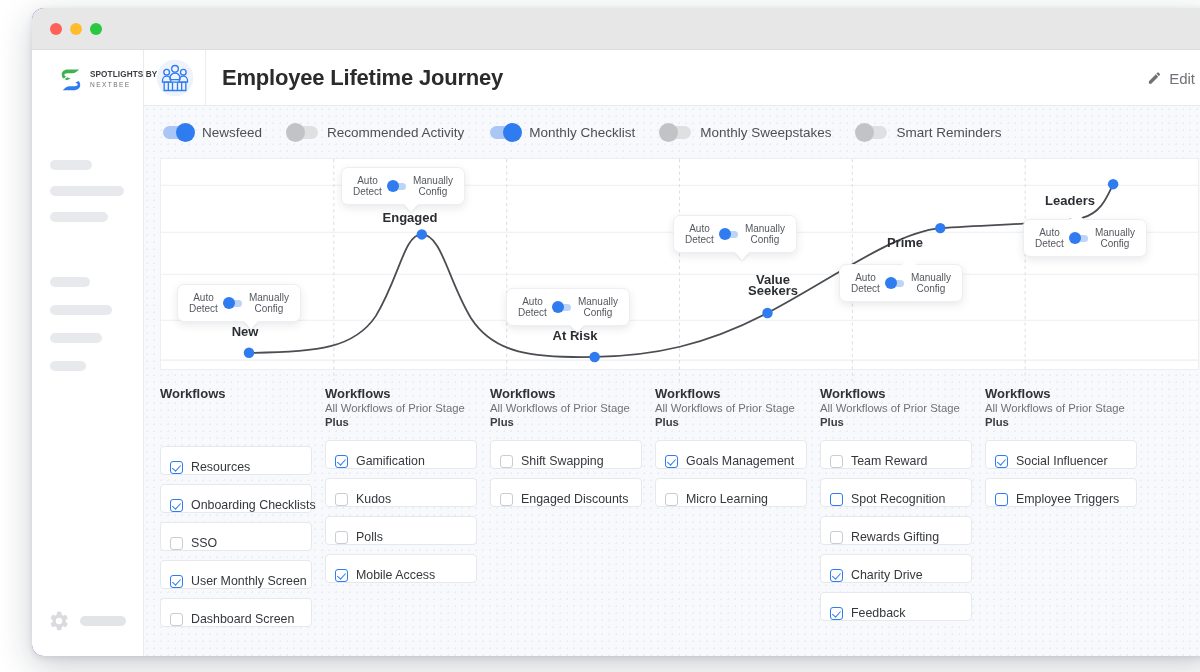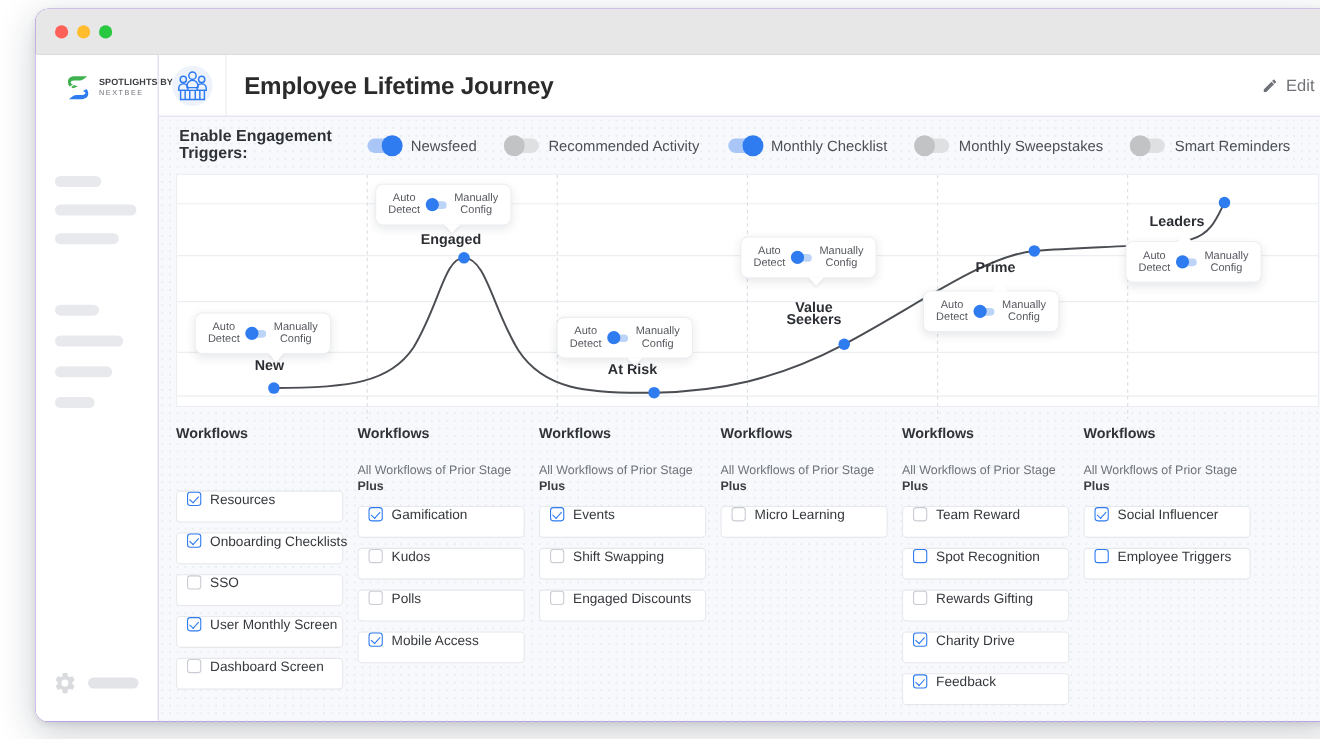--- a/index.html
+++ b/index.html
@@ -130,26 +130,26 @@
   }
   .tail.up {
     border-left: 7px solid transparent; border-right: 7px solid transparent;
     border-bottom: 8px solid #ffffff; top: -8px;
   }
 
   
   #cols { display: flex; margin-top: 16px; gap: 0; }
   .col { width: 165px; flex: 0 0 165px; padding-right: 13px; }
   .colTitle { font-size: 13px; font-weight: bold; color: #2f3237; }
-  .colSub { font-size: 11.3px; color: #6e7279; line-height: 14px; margin-top: 20px; }
+  .colSub { font-size: 11.3px; color: #6e7279; line-height: 14px; margin-top: 0; }
   .colSub b { color: #3a3d42; }
   .wfList { margin-top: 11px; display: flex; flex-direction: column; gap: 9px; }
   .wf {
     height: 29px; background: #fff; border: 1px solid #e6e8ec; border-radius: 4px;
-    display: flex; align-items: flex-start; padding-left: 9px; gap: 8px; cursor: pointer;
+    display: flex; align-items: flex-end; padding-left: 9px; gap: 8px; cursor: pointer;
   }
   .cb {
     width: 13px; height: 13px; border-radius: 3px; flex: 0 0 13px;
     position: relative; background: #fff;
   }
   .cb.unchecked { border: 1.4px solid #c9ccd2; }
   .cb.focus     { border: 1.6px solid #2f7bf0; }
   .cb.checked   { border: 1.6px solid #2f7bf0; }
   .cb.checked::after {
     content: ""; position: absolute; left: 3.4px; top: 0.7px;
@@ -214,21 +214,20 @@
           <svg width="15" height="15" viewBox="0 0 24 24">
             <path fill="#6f7277" d="M3 17.2V21h3.8L18 9.8 14.2 6 3 17.2zM20.7 7.1a1 1 0 0 0 0-1.4l-2.4-2.4a1 1 0 0 0-1.4 0l-1.8 1.8L18.9 8.9l1.8-1.8z"></path>
           </svg>
           <span>Edit</span>
         </div>
       </div>
 
       <div id="content">
 
         <div id="triggers">
-          <span id="trigLabel">Enable Engagement Triggers:</span>
 
           <div class="trig">
             <span class="sw on">
                 <span class="knob"></span>
               </span>
             <span class="lbl">Newsfeed</span>
           </div>
           <div class="trig">
             <span class="sw off">
                 <span class="knob"></span>
@@ -281,21 +280,21 @@
               <circle cx="414" cy="189" r="5"></circle>
               <circle cx="579" cy="147" r="5"></circle>
               <circle cx="744" cy="66" r="5"></circle>
               <circle cx="909" cy="24" r="5"></circle>
             </g>
           </svg>
 
           <div class="stageLabel" style="left:84px;  top:167px">New</div>
           <div class="stageLabel" style="left:249px; top:53px">Engaged</div>
           <div class="stageLabel" style="left:414px; top:171px">At Risk</div>
-          <div class="stageLabel" style="left:579px; top:115px">Value
+          <div class="stageLabel" style="left:612px; top:115px">Value
 Seekers</div>
           <div class="stageLabel" style="left:744px; top:78px">Prime</div>
           <div class="stageLabel" style="left:909px; top:36px">Leaders</div>
 
           <div class="tip" style="left:16px; top:125px">
             <span class="t">Auto
 Detect</span>
             <span class="minisw">
                 <span class="k"></span>
               </span>
@@ -407,37 +406,37 @@
                   <span class="cb checked"></span>
                   <span class="wfLabel">Mobile Access</span>
                 </div>
               </div>
             </div>
             <div class="col">
               <div class="colTitle">Workflows</div>
               <div class="colSub"><span>All Workflows of Prior Stage </span><b>Plus</b></div>
               <div class="wfList">
                 <div class="wf">
-                  <span class="cb checked"></span>
-                  <span class="wfLabel">Events</span>
-                </div>
-                <div class="wf">
                   <span class="cb unchecked"></span>
                   <span class="wfLabel">Shift Swapping</span>
                 </div>
                 <div class="wf">
                   <span class="cb unchecked"></span>
                   <span class="wfLabel">Engaged Discounts</span>
                 </div>
               </div>
             </div>
             <div class="col">
               <div class="colTitle">Workflows</div>
               <div class="colSub"><span>All Workflows of Prior Stage </span><b>Plus</b></div>
               <div class="wfList">
+                <div class="wf">
+                  <span class="cb checked"></span>
+                  <span class="wfLabel">Goals Management</span>
+                </div>
                 <div class="wf">
                   <span class="cb unchecked"></span>
                   <span class="wfLabel">Micro Learning</span>
                 </div>
               </div>
             </div>
             <div class="col">
               <div class="colTitle">Workflows</div>
               <div class="colSub"><span>All Workflows of Prior Stage </span><b>Plus</b></div>
               <div class="wfList">

